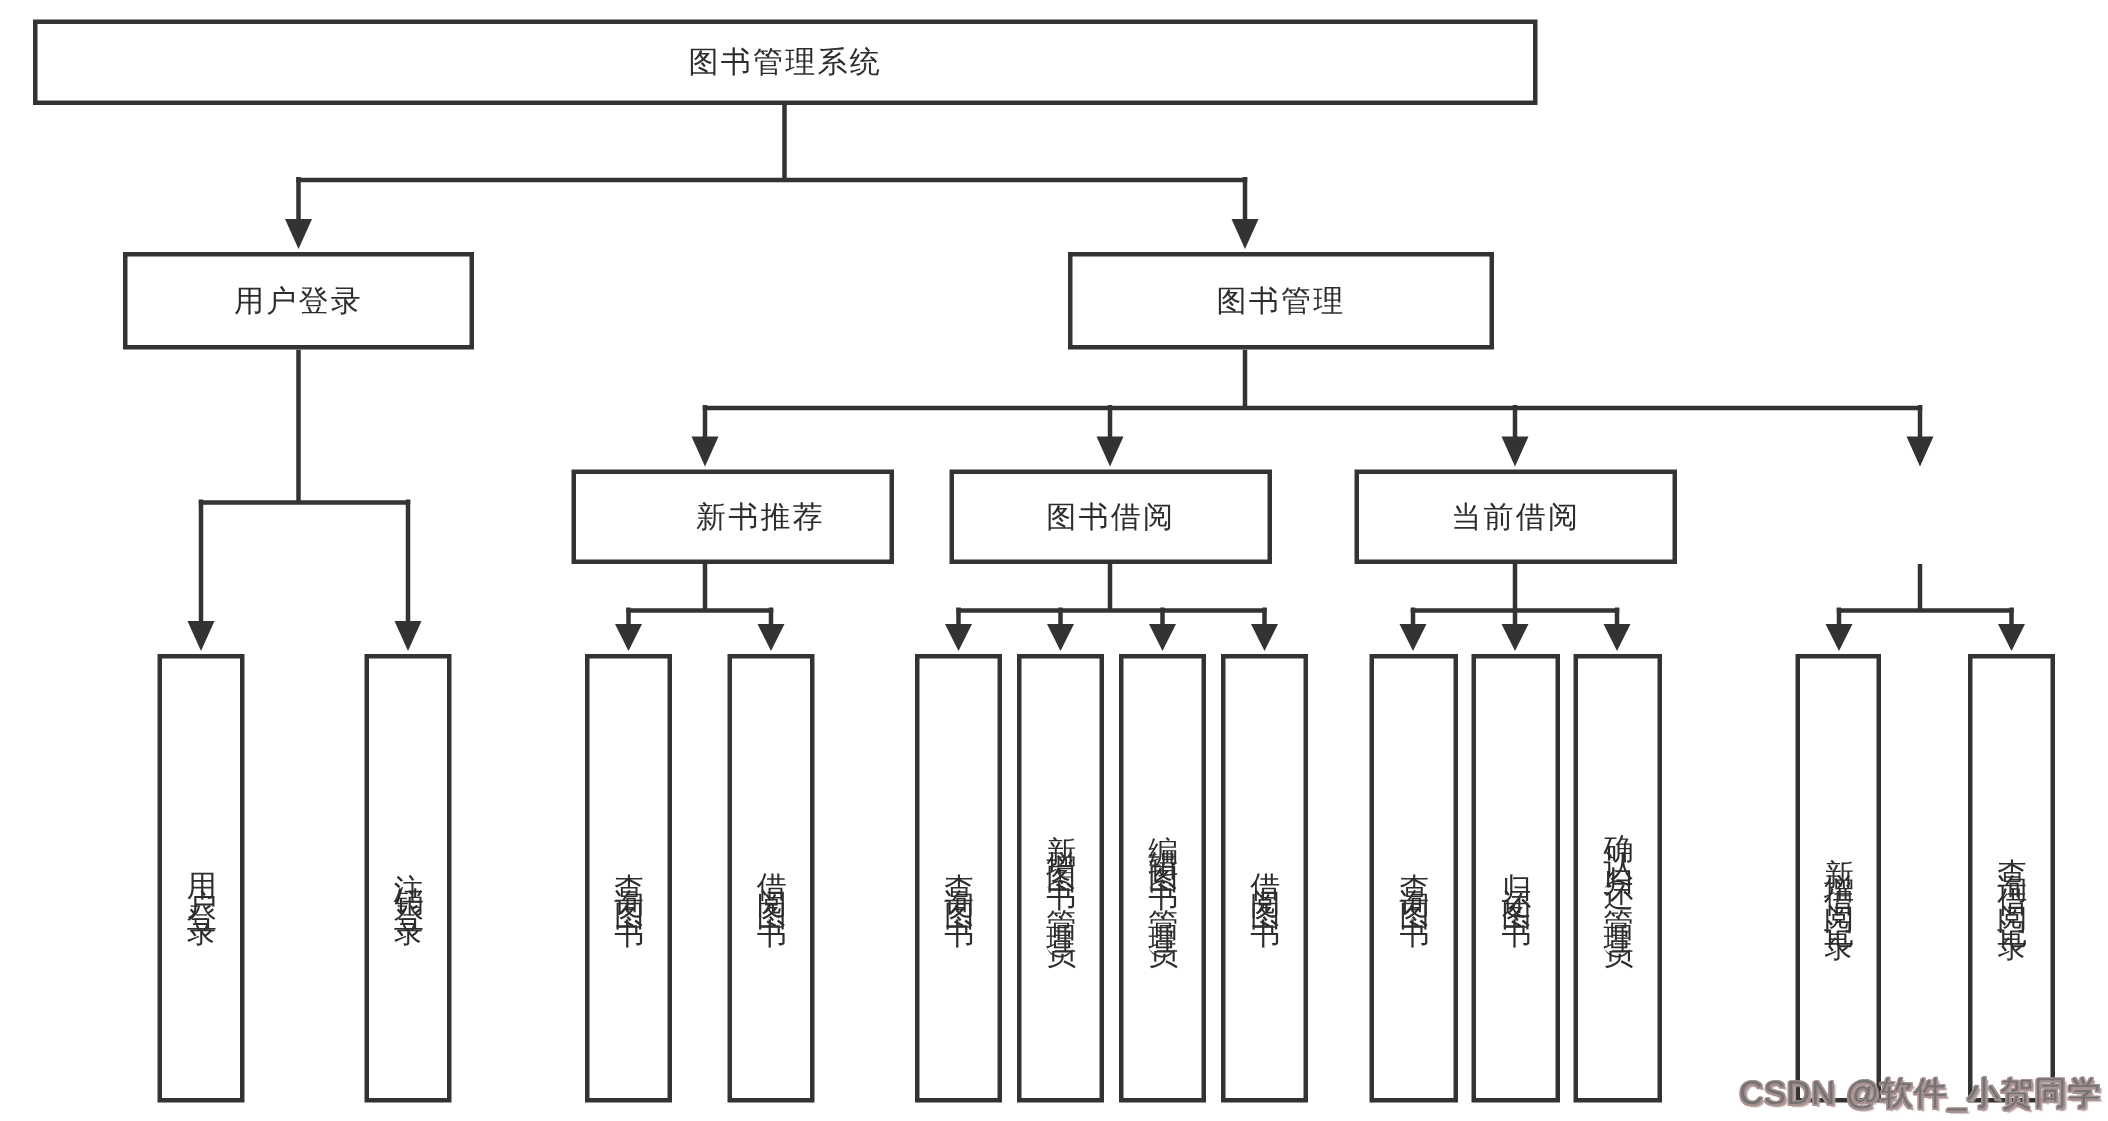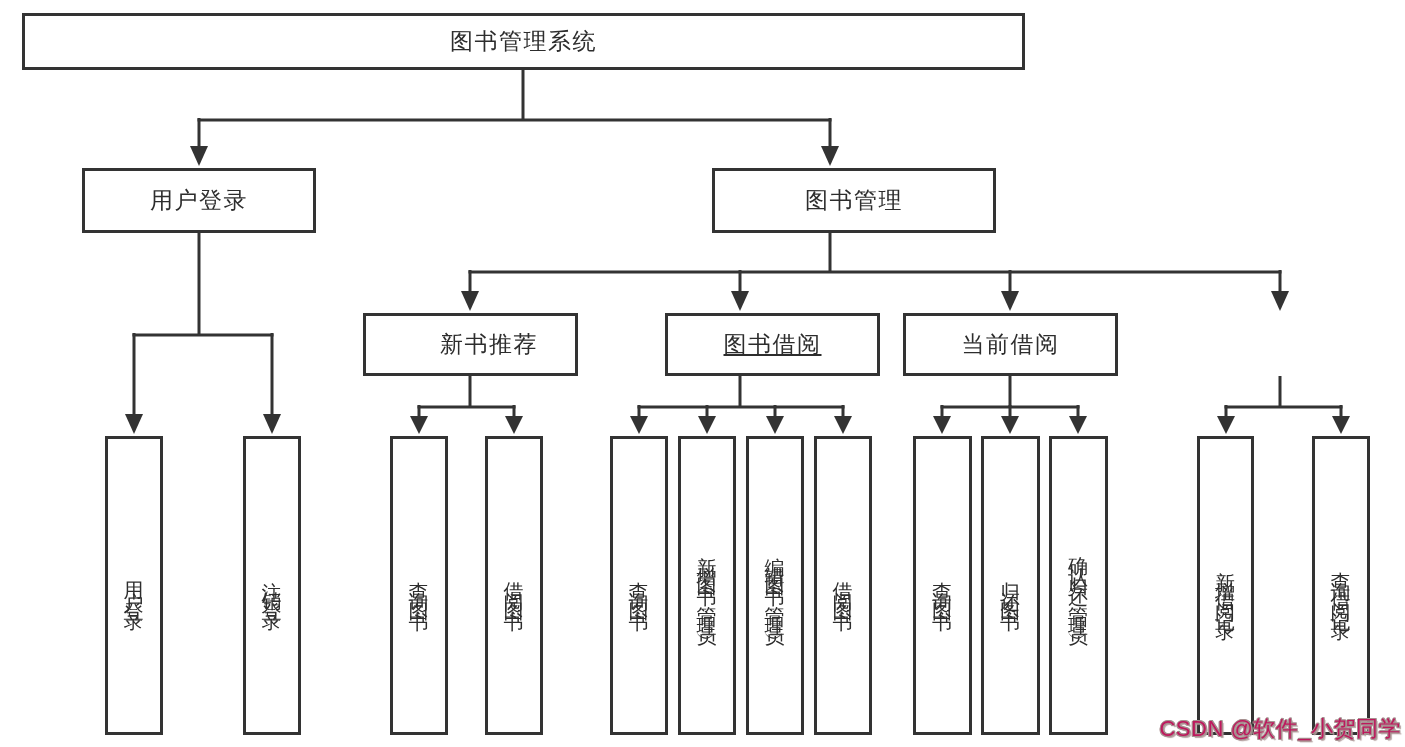--- a/index.html
+++ b/index.html
@@ -5,45 +5,45 @@
   html,body { margin:0; padding:0; background:#ffffff; }
   .stage {
     position:relative; width:1405px; height:747px; background:#ffffff;
     font-family:"Liberation Sans","DejaVu Sans",sans-serif; color:#2d2d2d; overflow:hidden;
   }
   .connectors { position:absolute; left:0; top:0; pointer-events:none; }
   .box {
     position:absolute; background:#ffffff; border:3px solid #333333;
     box-sizing:border-box; display:flex; align-items:center; justify-content:center;
   }
-  .hlabel { font-size:23px; letter-spacing:1.5px; white-space:nowrap; }
+  .hlabel { font-size:20px; letter-spacing:1.5px; white-space:nowrap; }
   .vlabel {
     writing-mode:vertical-rl; text-orientation:mixed;
     font-size:20px; line-height:1.1; letter-spacing:10px; white-space:nowrap;
   }
   
   .n-root   { left:22px;  top:13px;  width:1003px; height:57px; }
   .n-l2a    { left:82px;  top:168px; width:234px;  height:65px; }
   .n-l2b    { left:712px; top:168px; width:284px;  height:65px; }
   .n-l3     { top:313px; width:215px; height:63px; }
-  .n-l3a    { left:363px;padding-left:37px; }  .n-l3b { left:665px;text-decoration:underline; }
+  .n-l3a    { left:381px;padding-left:37px; }  .n-l3b { left:633px; }
   .n-l3c    { left:903px;font-family:Liberation Mono, monospace; }  .n-l3d { left:1173px; }
   .leaf     { top:436px; height:299px; width:58px; }
   .lf1  { left:105px; }  .lf2  { left:243px; }
   .lf3  { left:390px; }  .lf4  { left:485px; }
   .lf5  { left:610px; }  .lf6  { left:678px; }
   .lf7  { left:746px; }  .lf8  { left:814px; }
   .lf9  { left:913px;  width:59px; }
   .lf10 { left:981px;  width:59px; }
   .lf11 { left:1049px; width:59px; }
   .lf12 { left:1197px; width:57px; }
   .lf13 { left:1312px; }
   .watermark {
     position:absolute; right:4px; bottom:3px; font-size:22px; letter-spacing:0.5px;
-    color:#be185d; white-space:nowrap;
+    color:#737373; white-space:nowrap;
     text-shadow: 1px 0 0 #a89090, -1px 0 0 #a89090, 0 1px 0 #a89090, 0 -1px 0 #a89090,
                  1px 1px 0 #a89090, -1px 1px 0 #a89090, 1px -1px 0 #9a8c8c, 2px 2px 1px #b5a0a0;
   }
 </style>
 </head>
 <body>
 
 <div class="stage">
 
   <svg class="connectors" width="1405" height="747" viewBox="0 0 1405 747">

